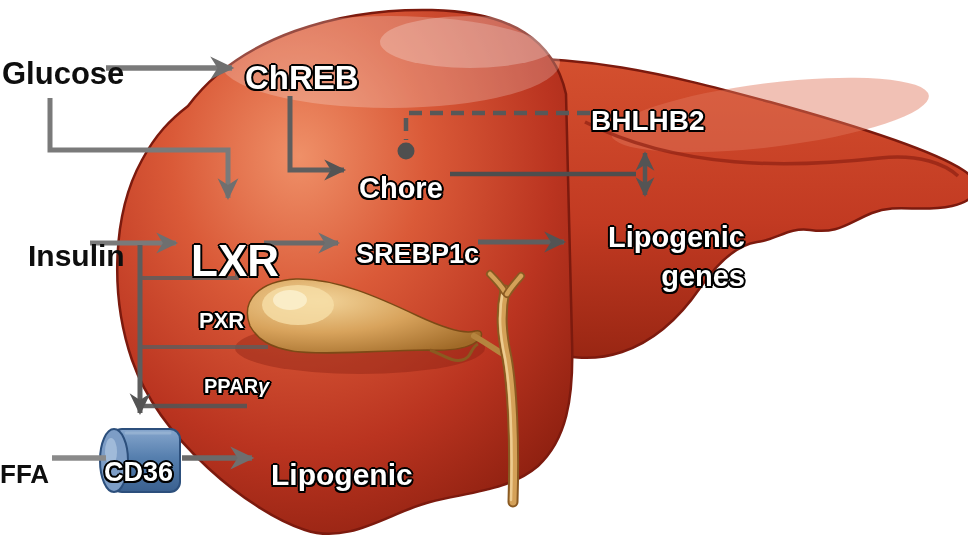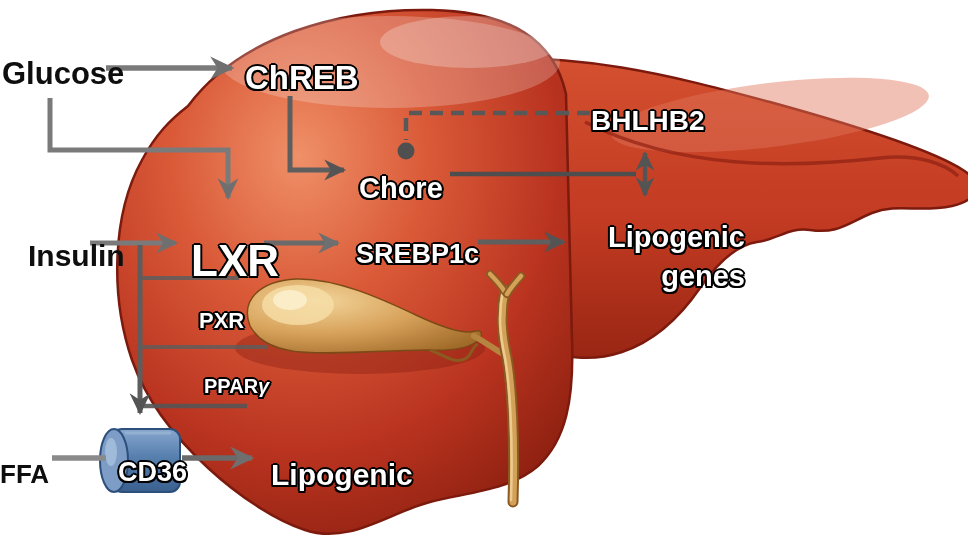--- a/index.html
+++ b/index.html
@@ -129,16 +129,16 @@
   <div class="lbl outline" style="left:191px;top:239px;font-size:44px;">LXR</div>
   <div class="lbl outline" style="left:356px;top:241px;font-size:27px;">SREBP1c</div>
 
   <div class="lbl outline lipo" style="left:575px;top:223px;font-size:29px;">
     <div>Lipogenic</div>
     <div style="margin-top:10px;">genes</div>
   </div>
 
   <div class="lbl outline" style="left:199px;top:310px;font-size:22px;">PXR</div>
   <div class="lbl outline" style="left:204px;top:376px;font-size:20px;"><span>PPAR</span><span class="gamma">γ</span></div>
-  <div class="lbl outline" style="left:104px;top:459px;font-size:27px;margin-left:14px;">CD36</div>
+  <div class="lbl outline" style="left:104px;top:459px;font-size:27px;">CD36</div>
   <div class="lbl outline" style="left:271px;top:460px;font-size:30px;">Lipogenic</div>
 
 </div>
 
 </body></html>

